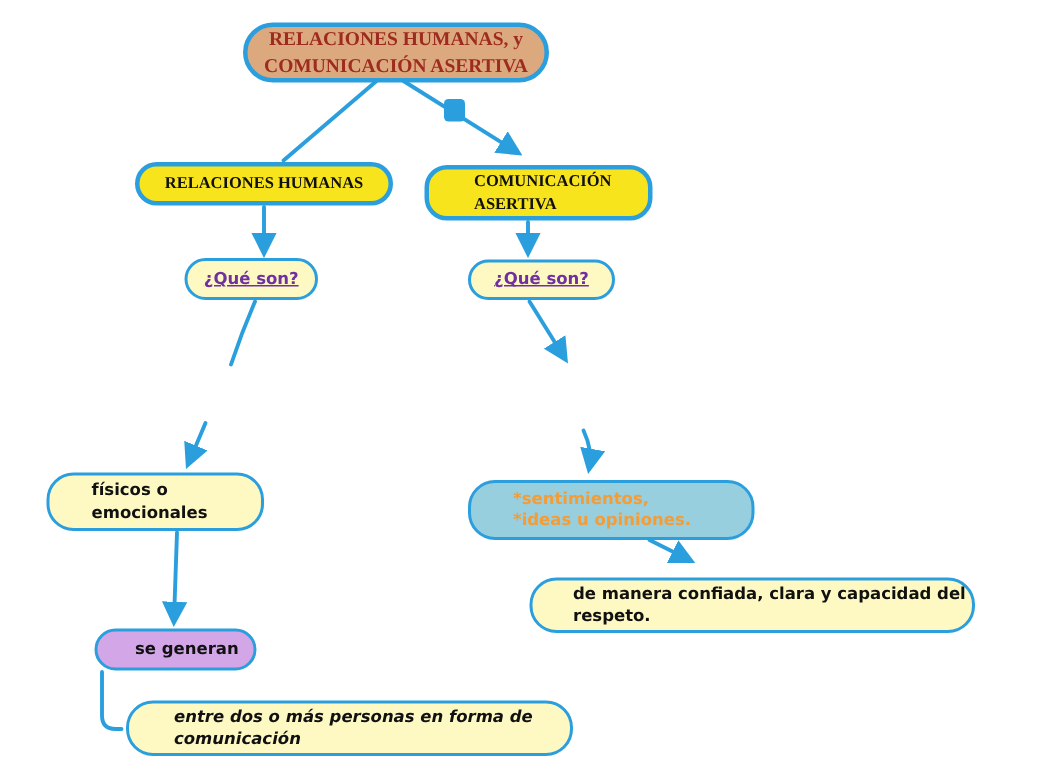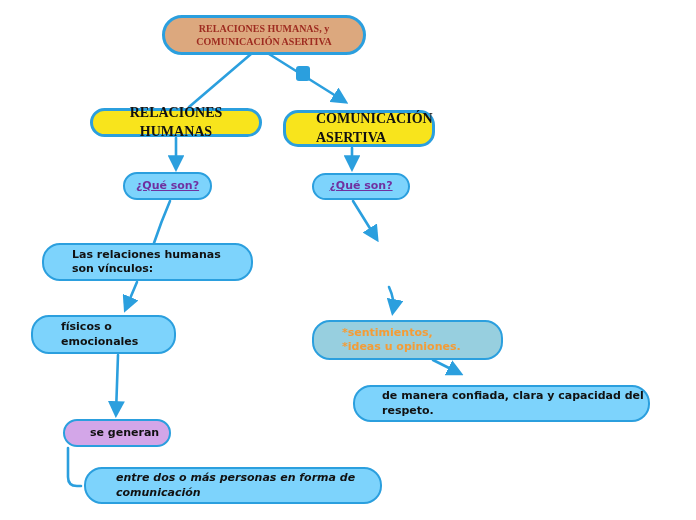--- a/index.html
+++ b/index.html
@@ -5,38 +5,38 @@
   html,body{margin:0;padding:0;background:#ffffff;}
   .canvas{
     position:relative;width:696px;height:520px;background:#fff;overflow:hidden;
     font-family:"DejaVu Sans","Liberation Sans",sans-serif;
   }
   .edges{position:absolute;left:0;top:0;width:696px;height:520px;pointer-events:none;}
   .edges path{stroke:var(--edge_blue,#2B9FDE);stroke-width:2.6;fill:none;stroke-linecap:round;}
   .edges .arrowhead{fill:var(--edge_blue,#2B9FDE);stroke:none;}
   .node{
     position:absolute;box-sizing:border-box;display:flex;align-items:center;
-    background:#7dd3fc;border:2px solid var(--edge_blue,#2B9FDE);
+    background:#fef9c3;border:2px solid var(--edge_blue,#2B9FDE);
     white-space:pre-line;font-weight:bold;color:#111;line-height:1.3;
   }
   .node span{white-space:pre-line;}
   .root{
     left:162px;top:15px;width:204px;height:40px;border-radius:20px;
     background:var(--root_fill,#DCA87E);border-width:3px;
     justify-content:center;text-align:center;
-    font-family:"Liberation Serif","DejaVu Serif",serif;font-size:10px;
+    font-family:"Liberation Serif","DejaVu Serif",serif;font-size:13px;
     color:var(--root_text,#9E2B20);line-height:1.35;
   }
   .link-square{
     position:absolute;left:296px;top:66px;width:14px;height:15px;border-radius:3px;
     background:var(--edge_blue,#2B9FDE);
   }
   .topic{
     background:var(--topic_fill,#F8E41C);border-width:3px;border-radius:15px;
-    font-family:"Liberation Serif","DejaVu Serif",serif;font-size:14px;color:#111;
+    font-family:"Liberation Serif","DejaVu Serif",serif;font-size:11px;color:#111;
   }
   .topic-left{left:90px;top:108px;width:172px;height:29px;justify-content:center;text-align:center;}
   .topic-right{left:283px;top:110px;width:152px;height:37px;padding-left:30px;line-height:1.35;}
   .question{
     border-radius:14px;justify-content:center;text-align:center;
     font-size:11px;color:var(--question_text,#7030A0);
   }
   .question span{text-decoration:underline;}
   .q-left{left:123px;top:172px;width:89px;height:28px;}
   .q-right{left:312px;top:173px;width:98px;height:27px;}
@@ -96,24 +96,20 @@
   </div>
 
   <div class="node question q-left">
     <span>¿Qué son?</span>
   </div>
 
   <div class="node question q-right">
     <span>¿Qué son?</span>
   </div>
 
-  <div class="node content def-left">
-    <span>Las relaciones humanas
-son vínculos:</span>
-  </div>
 
   <div class="node content types-left">
     <span>físicos o
 emocionales</span>
   </div>
 
   <div class="node generate">
     <span>se generan</span>
   </div>
 

